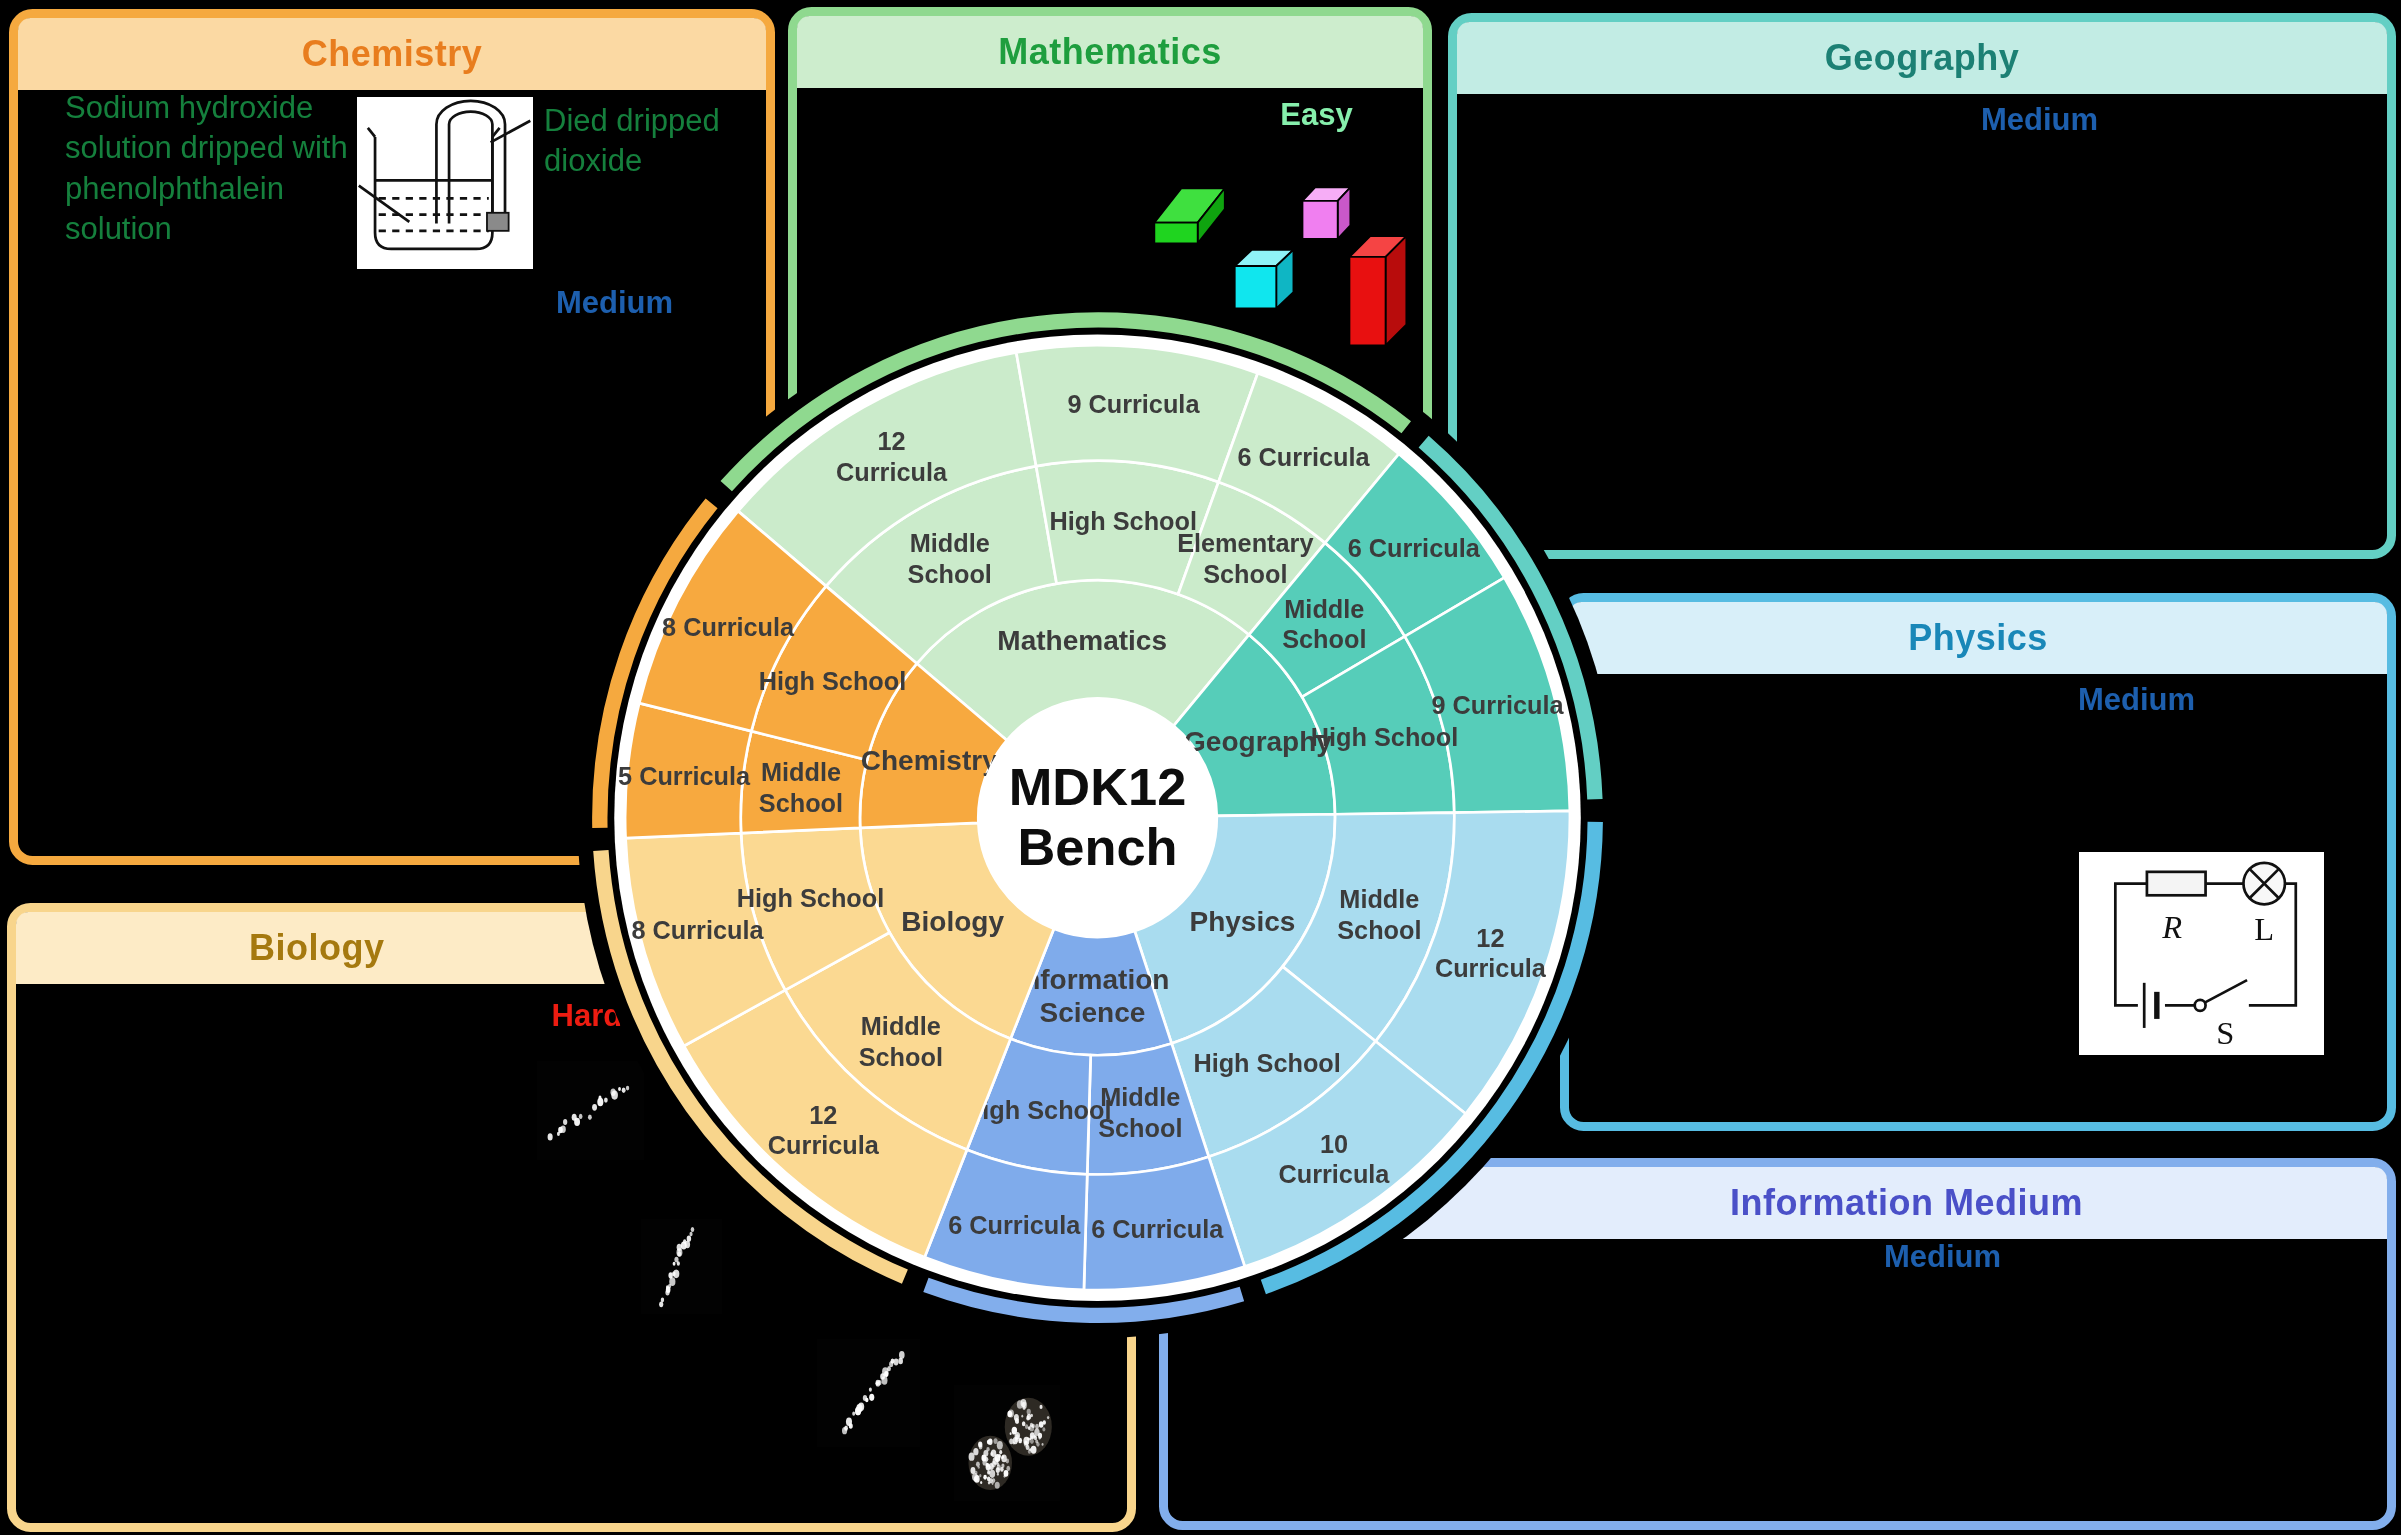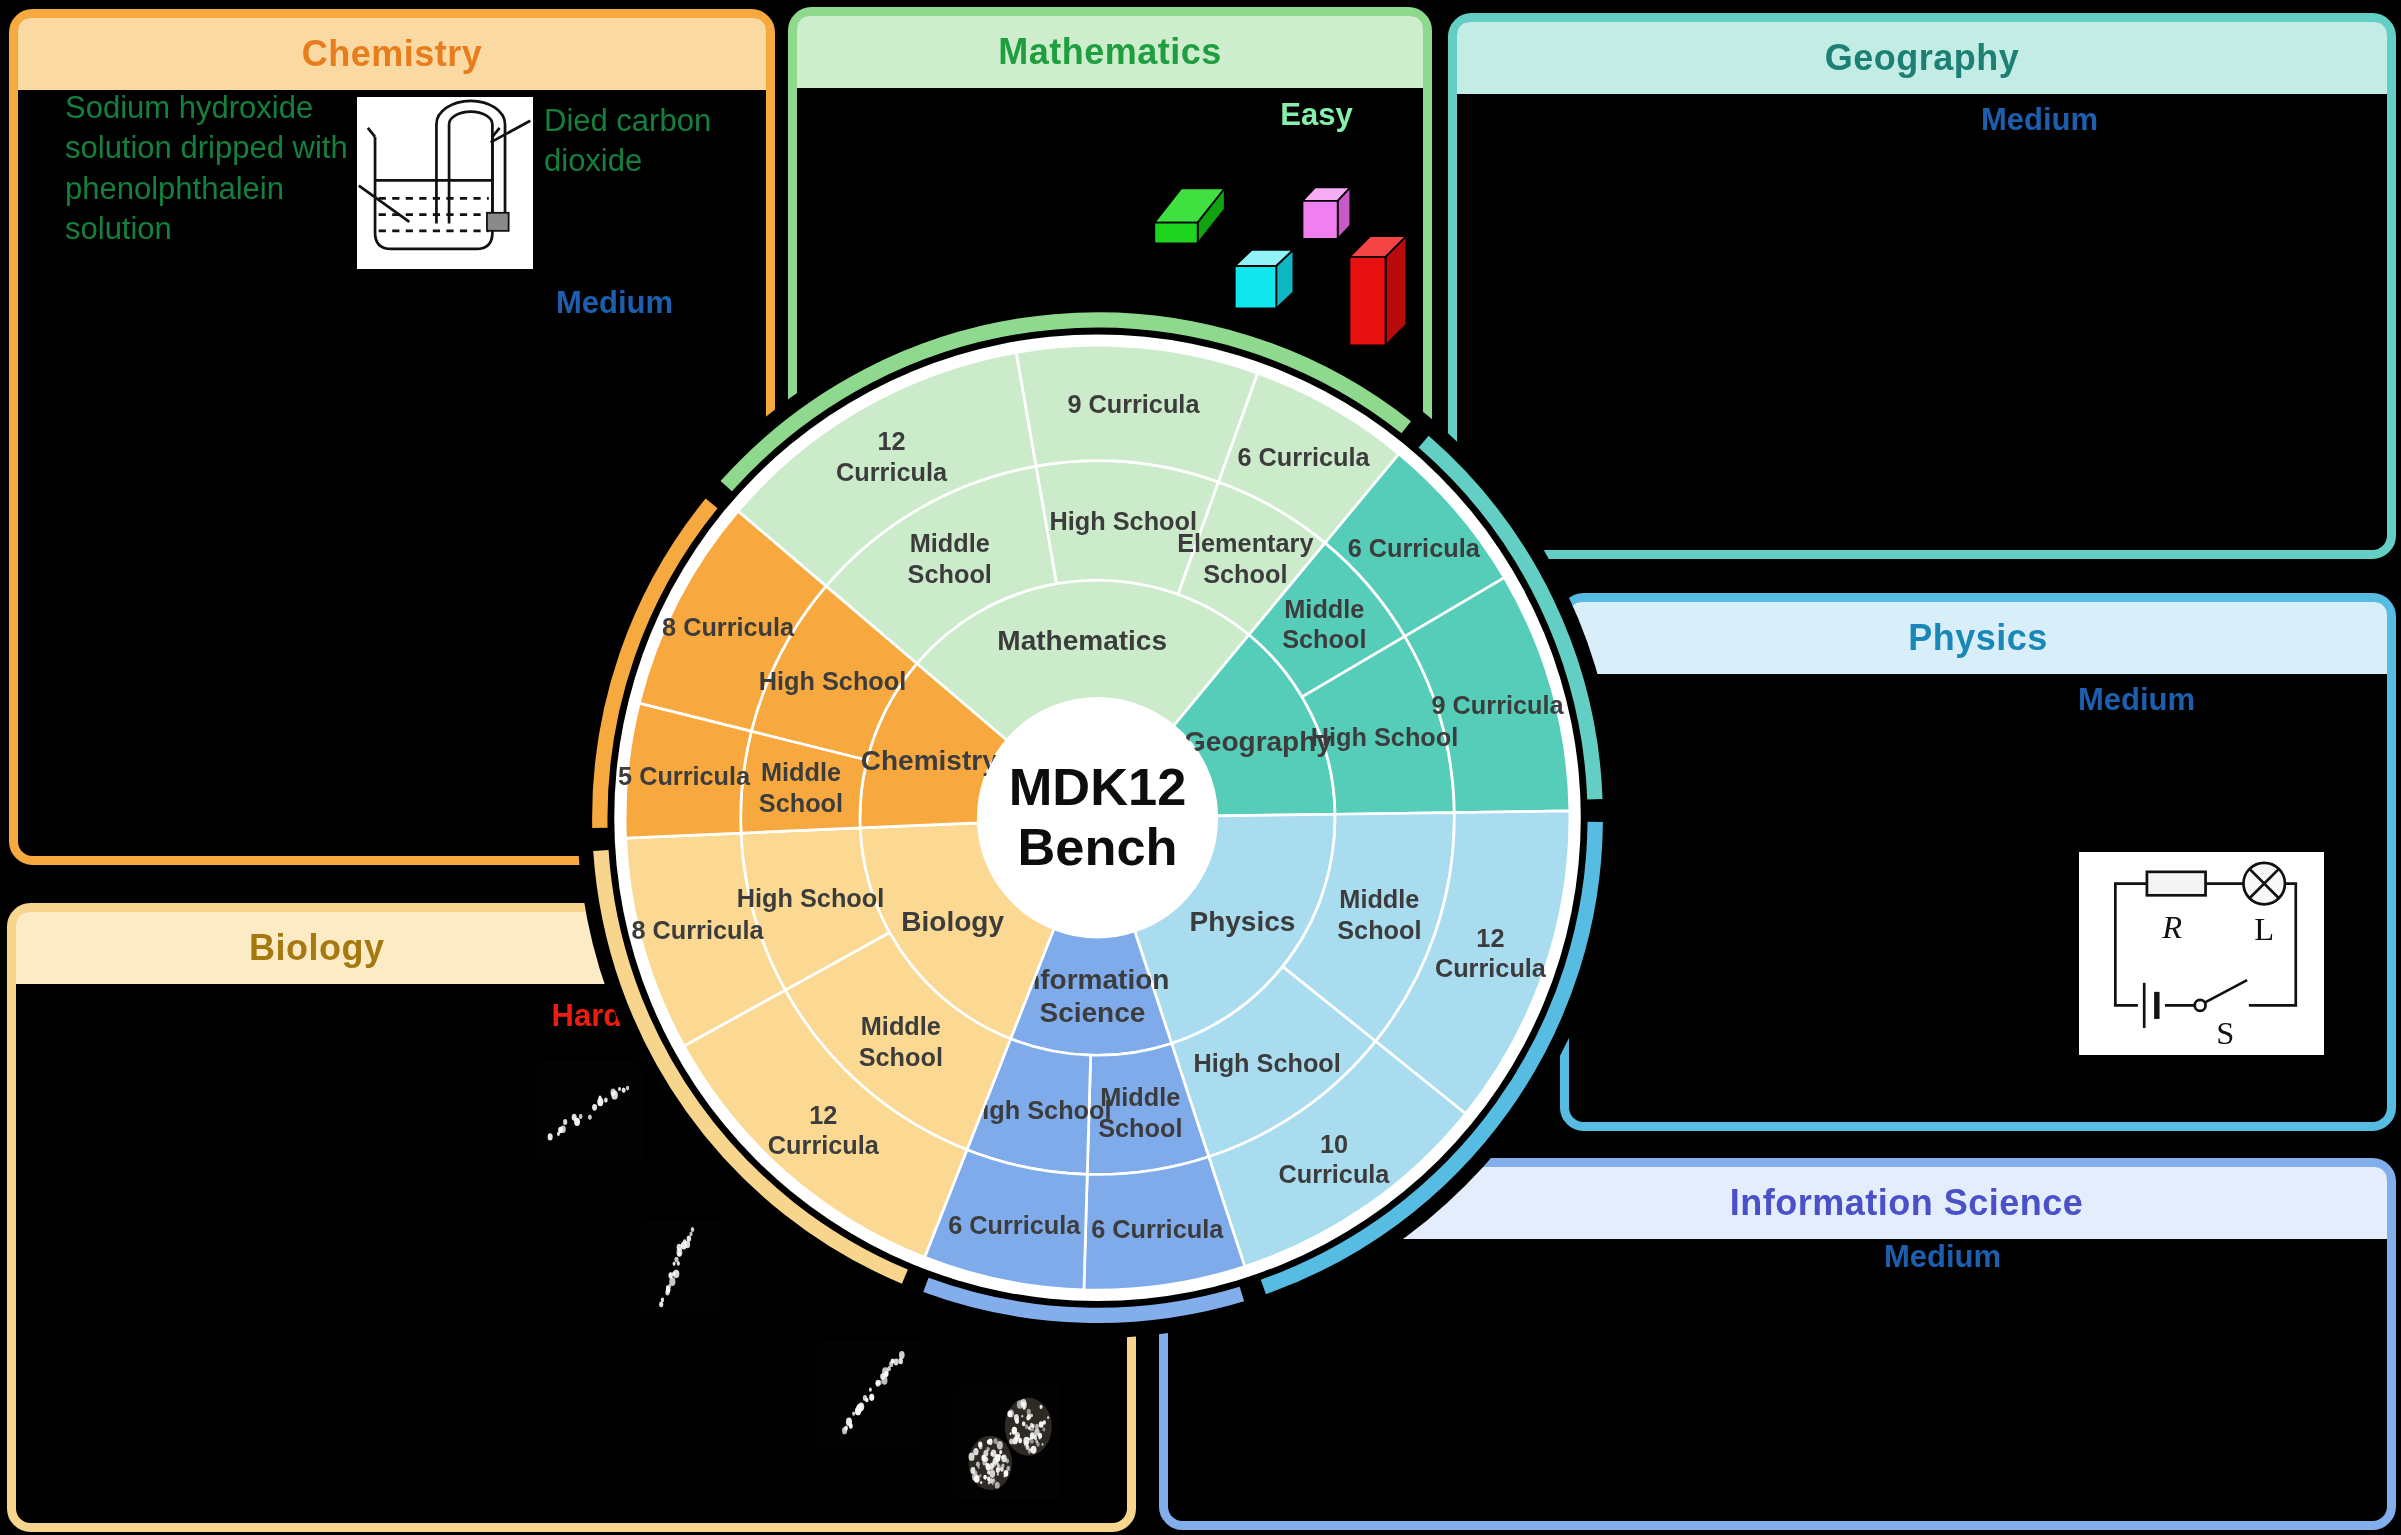--- a/index.html
+++ b/index.html
@@ -77,21 +77,21 @@
         <path d="M24,112 L146,112" stroke-dasharray="8 7"></path>
         <path d="M24,130 L146,130" stroke-dasharray="8 7"></path>
         <path d="M24,148 L146,148" stroke-dasharray="8 7"></path>
         <path d="M88,140 L88,30 A38,26 0 0 1 164,30 L164,148"></path>
         <path d="M102,140 L102,30 A24,14 0 0 1 150,30 L150,128"></path>
         <path d="M2,98 L58,138"></path>
         <path d="M148,50 L192,26"></path>
       </g>
       <rect x="144" y="128" width="24" height="20" fill="#8a8a8a" stroke="#111" stroke-width="2"></rect>
     </svg>
-    <div class="gray-note" id="chem-annotation">Died carbon dioxide</div>
+    <div class="gray-note" id="chem-annotation">Died dripped dioxide</div>
     <span class="difficulty" id="chem-difficulty" style="color: rgb(29, 95, 174);">Medium</span>
   </section>
 
   <section class="panel" id="panel-mathematics" style="--bc: #8FD98F; --hb: #CDEDCD; --tc: #1E9E3E;">
     <div class="panel-header">
       <span class="panel-title">Mathematics</span>
     </div>
     <span class="difficulty" id="math-difficulty" style="color: #86efac;">Easy</span>
     <svg id="math-boxes" style="position:absolute" viewBox="0 0 300 190">
       <g stroke="#000" stroke-width="2" stroke-linejoin="round">
@@ -142,21 +142,21 @@
       <g fill="#111" font-family="Liberation Serif, serif" font-size="36" text-anchor="middle">
         <text x="103" y="95" font-style="italic">R</text>
         <text x="205" y="98">L</text>
         <text x="162" y="213">S</text>
       </g>
     </svg>
   </section>
 
   <section class="panel" id="panel-information_science" style="--bc: #82AEEC; --hb: #E3EDFC; --tc: #4A50C8;">
     <div class="panel-header">
-      <span class="panel-title">Information Science</span>
+      <span class="panel-title">Information Medium</span>
     </div>
     <span class="difficulty" id="is-difficulty" style="color: rgb(29, 95, 174);">Medium</span>
   </section>
 
   <section class="panel" id="panel-biology" style="--bc: #F8D58C; --hb: #FDEBC6; --tc: #A5790F;">
     <div class="panel-header">
       <span class="panel-title">Biology</span>
     </div>
     <span class="difficulty" id="bio-difficulty" style="color: rgb(237, 28, 17);">Hard</span>
     <svg class="micro" id="bio-img1" viewBox="0 0 118 110">

